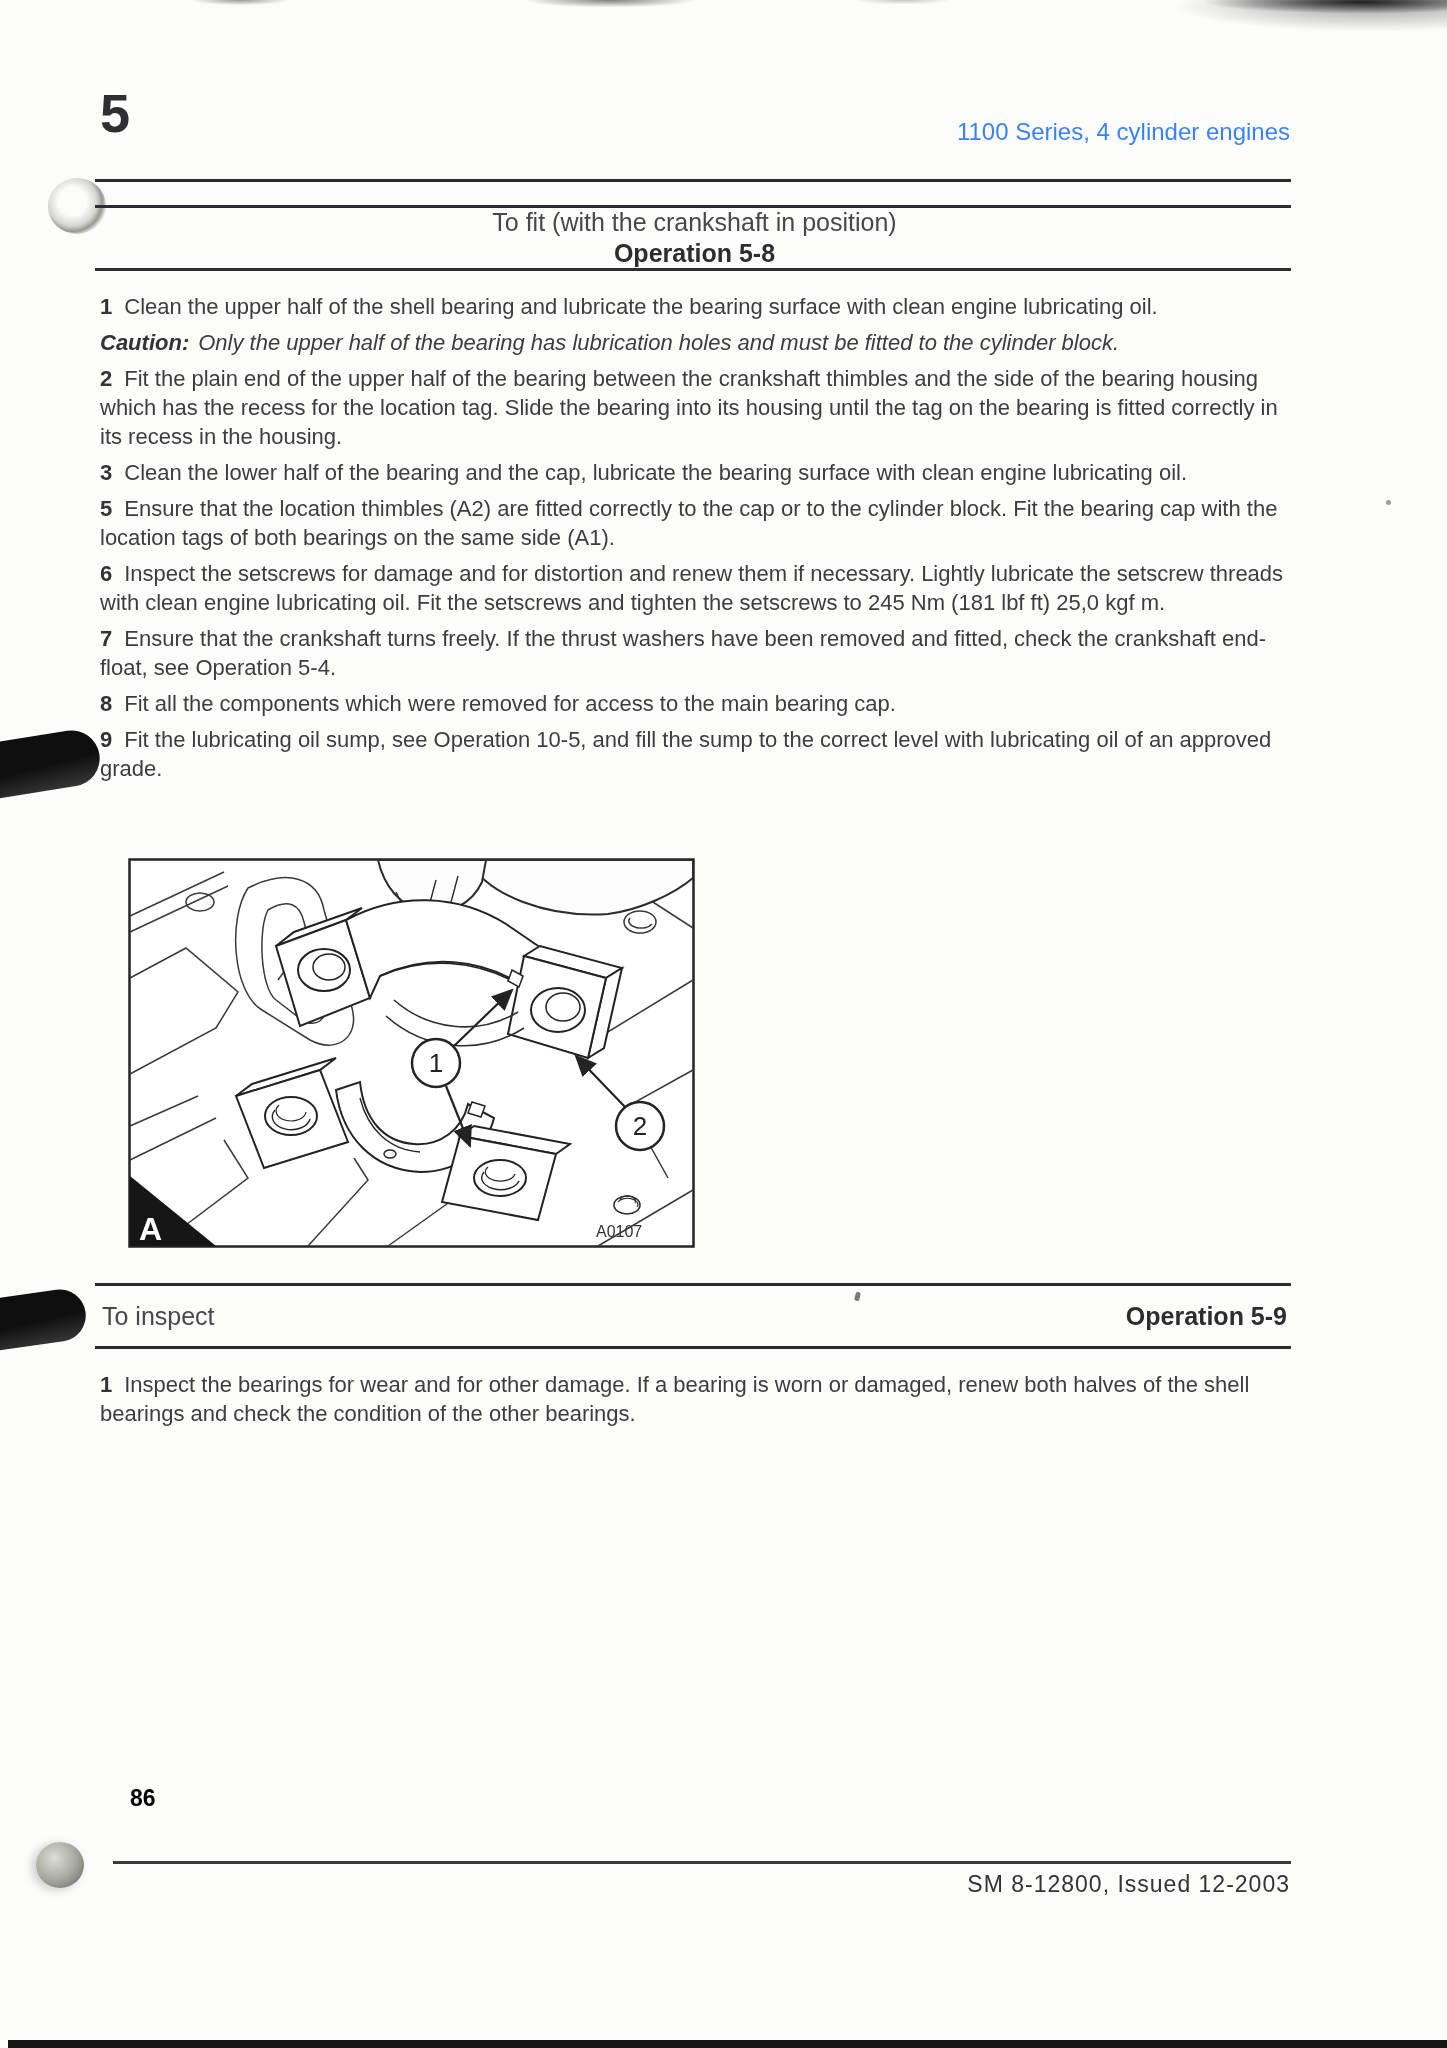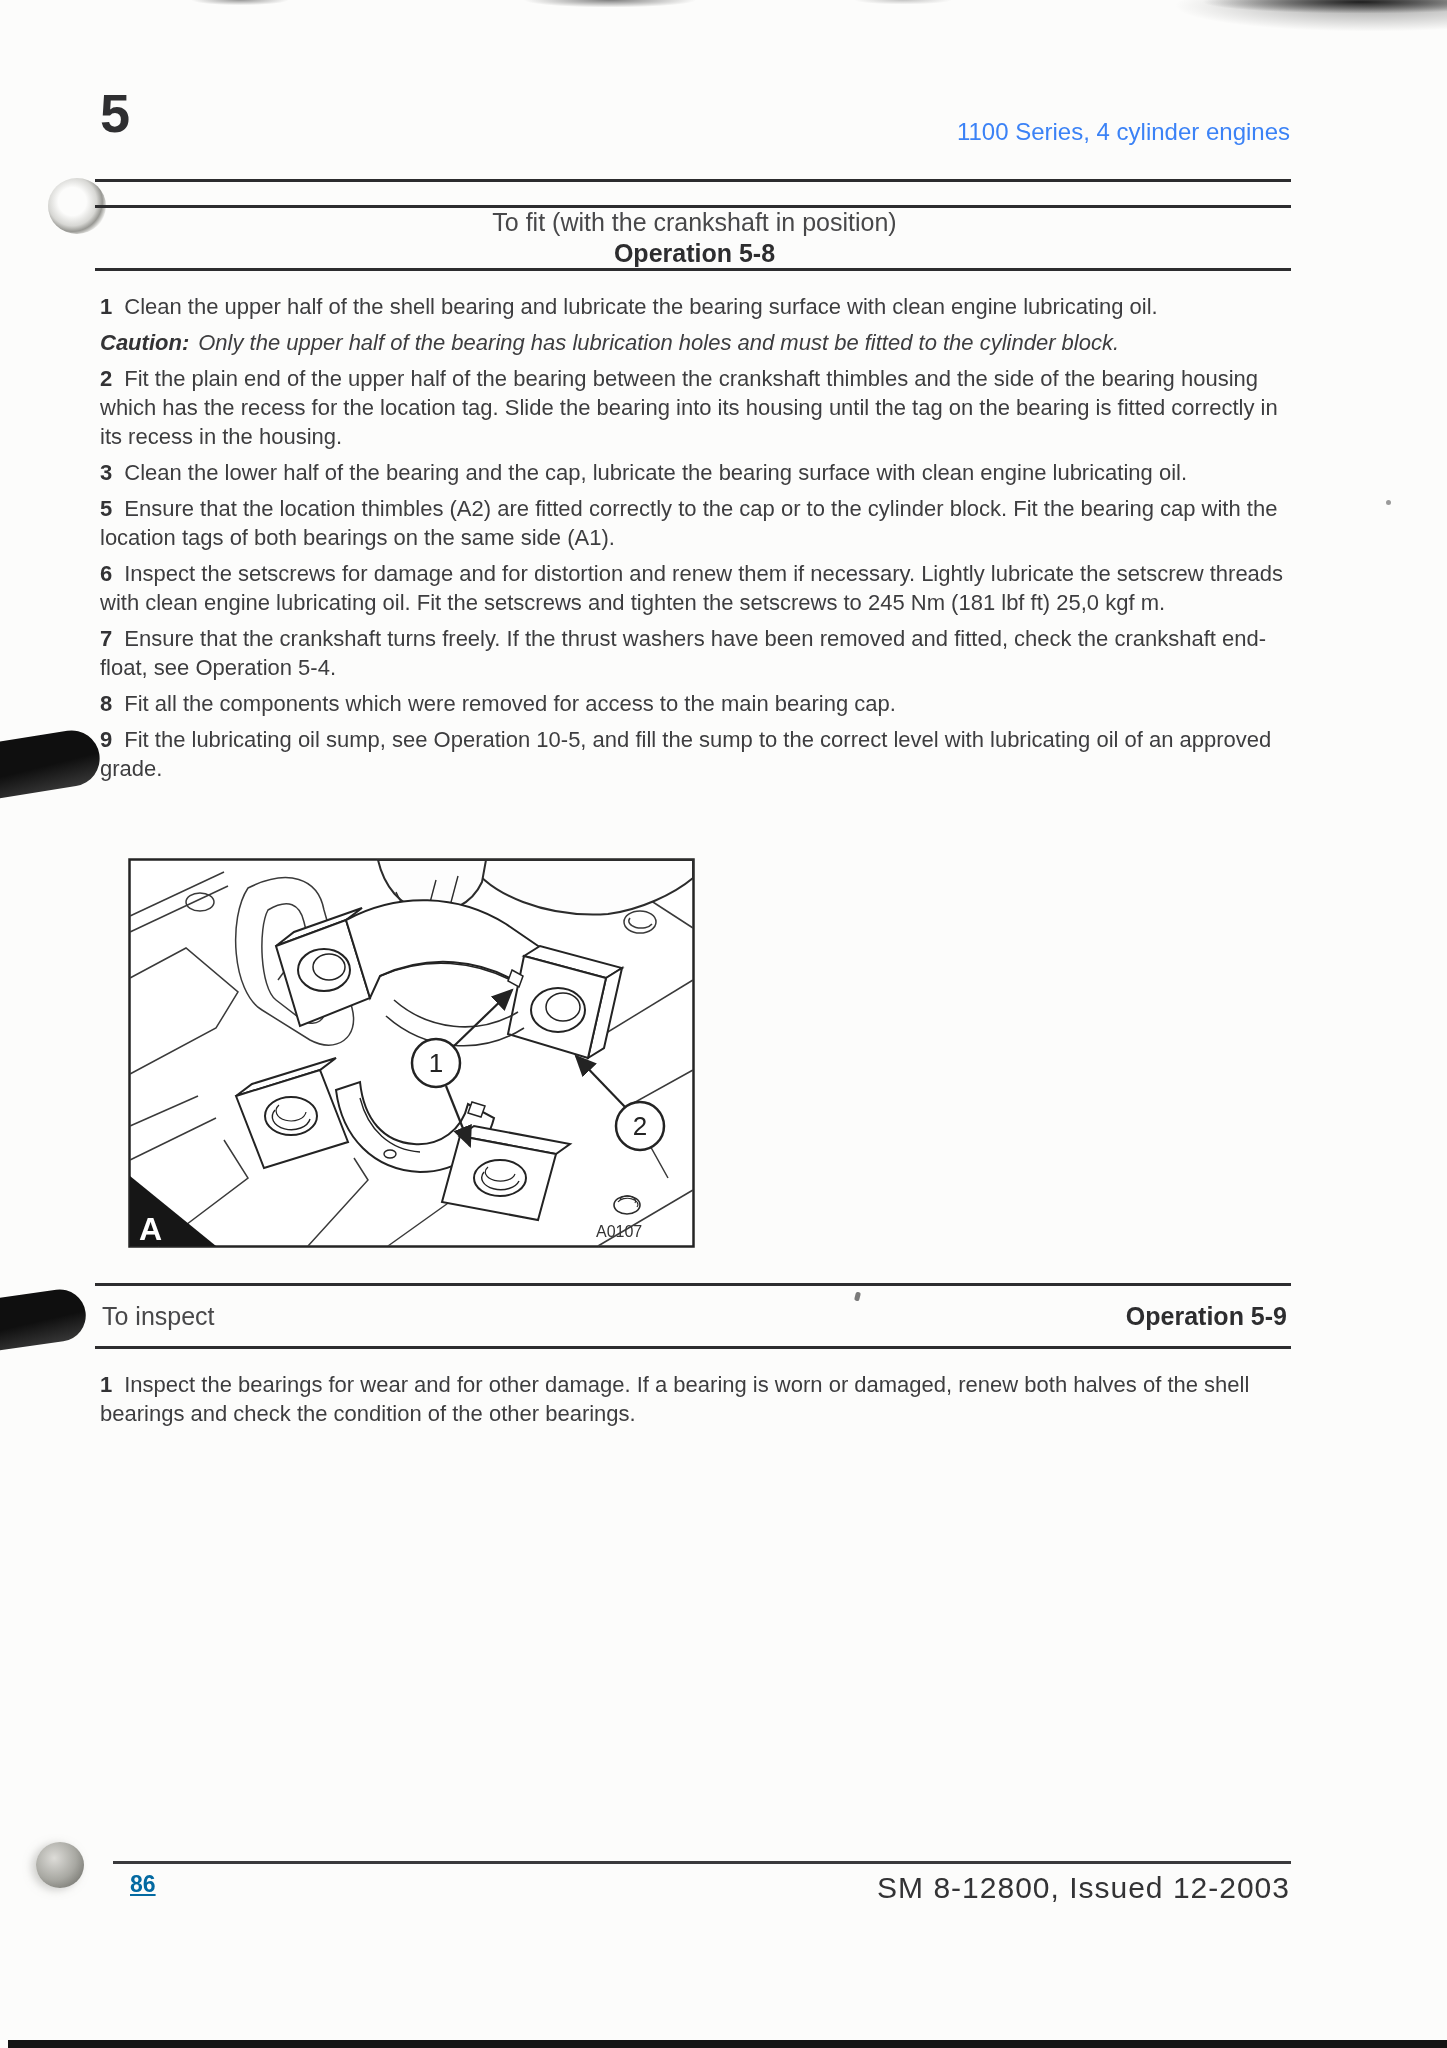--- a/index.html
+++ b/index.html
@@ -29,22 +29,22 @@
   .steps-inspect{top:1370px;}
   .step{margin:0 0 7px 0;}
   .step .num{font-weight:700;padding-right:12px;color:#333335;}
   .caution-label{font-weight:700;font-style:italic;padding-right:9px;color:#333335;}
   .caution-text{font-style:italic;}
   
   .figure-wrap{position:absolute;left:128px;top:858px;width:567px;height:390px;}
   .figure-wrap svg{display:block;}
   
   .footer-rule{position:absolute;left:113px;top:1861px;width:1178px;height:3px;background:#3a3a3c;}
-  .footer-page{position:absolute;left:130px;top:1871px;font-size:23px;font-weight:700;color:#0369a1;text-decoration:underline;}
-  .footer-ref{position:absolute;right:157px;top:1871px;font-size:30px;color:#333335;letter-spacing:1px;}
+  .footer-page{position:absolute;left:130px;top:1785px;font-size:23px;font-weight:700;color:#000000;}
+  .footer-ref{position:absolute;right:157px;top:1871px;font-size:23px;color:#333335;letter-spacing:1px;}
   
   .smudge{position:absolute;pointer-events:none;}
   .sm1{left:175px;top:0;width:130px;height:10px;background:radial-gradient(ellipse 65px 7px at 50% 0,rgba(70,70,70,.55),rgba(70,70,70,0) 75%);}
   .sm2{left:495px;top:0;width:230px;height:15px;background:radial-gradient(ellipse 115px 10px at 50% 0,rgba(60,60,60,.65),rgba(60,60,60,0) 75%);}
   .sm3{left:838px;top:0;width:130px;height:9px;background:radial-gradient(ellipse 65px 6px at 50% 0,rgba(90,90,90,.35),rgba(90,90,90,0) 75%);}
   .sm4{left:1140px;top:0;width:307px;height:42px;
        background:radial-gradient(ellipse 220px 16px at 72% 2px,rgba(15,15,15,.9),rgba(15,15,15,0) 72%),
                   radial-gradient(ellipse 260px 34px at 75% 6px,rgba(60,60,60,.45),rgba(60,60,60,0) 75%);}
   .binder-hole-top{position:absolute;left:48px;top:178px;width:58px;height:56px;border-radius:50%;
        background:radial-gradient(circle at 42% 42%,rgba(252,252,252,0) 30%,rgba(170,170,164,.45) 52%,rgba(110,110,104,.7) 64%,rgba(205,205,200,.35) 74%,rgba(205,205,200,0) 82%);}

